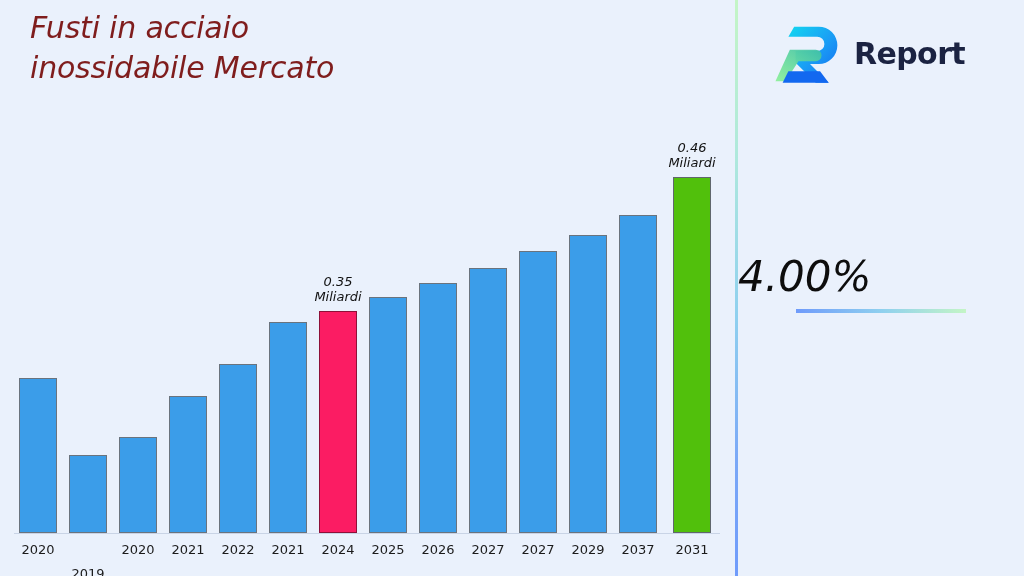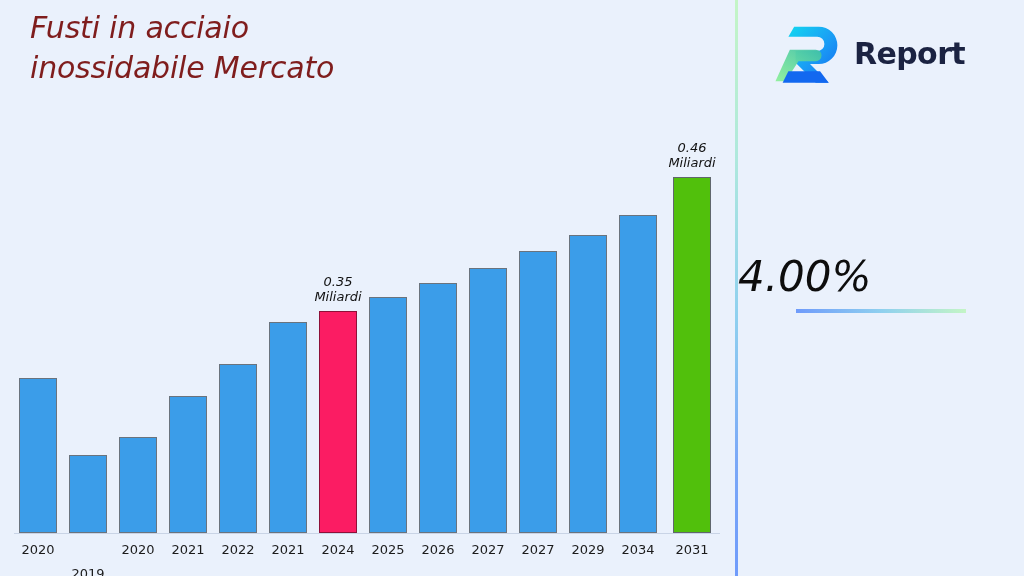--- a/index.html
+++ b/index.html
@@ -195,21 +195,21 @@
         <div class="x-tick" style="left: 358px;">2025</div>
         <div class="bar" style="left: 419px; top: 283px; width: 38px; height: 250px;"></div>
         <div class="x-tick" style="left: 408px;">2026</div>
         <div class="bar" style="left: 469px; top: 268px; width: 38px; height: 265px;"></div>
         <div class="x-tick" style="left: 458px;">2027</div>
         <div class="bar" style="left: 519px; top: 251px; width: 38px; height: 282px;"></div>
         <div class="x-tick" style="left: 508px;">2027</div>
         <div class="bar" style="left: 569px; top: 235px; width: 38px; height: 298px;"></div>
         <div class="x-tick" style="left: 558px;">2029</div>
         <div class="bar" style="left: 619px; top: 215px; width: 38px; height: 318px;"></div>
-        <div class="x-tick" style="left: 608px;">2034</div>
+        <div class="x-tick" style="left: 608px;">2037</div>
         <div class="bar highlight-forecast" style="left: 673px; top: 177px; width: 38px; height: 356px;"></div>
         <div class="bar-value-label" style="left: 637px; top: 140px;">0.46
 Miliardi</div>
         <div class="x-tick" style="left: 662px;">2031</div>
       </div>
 
   </div>
 
   <div class="divider"></div>
 

